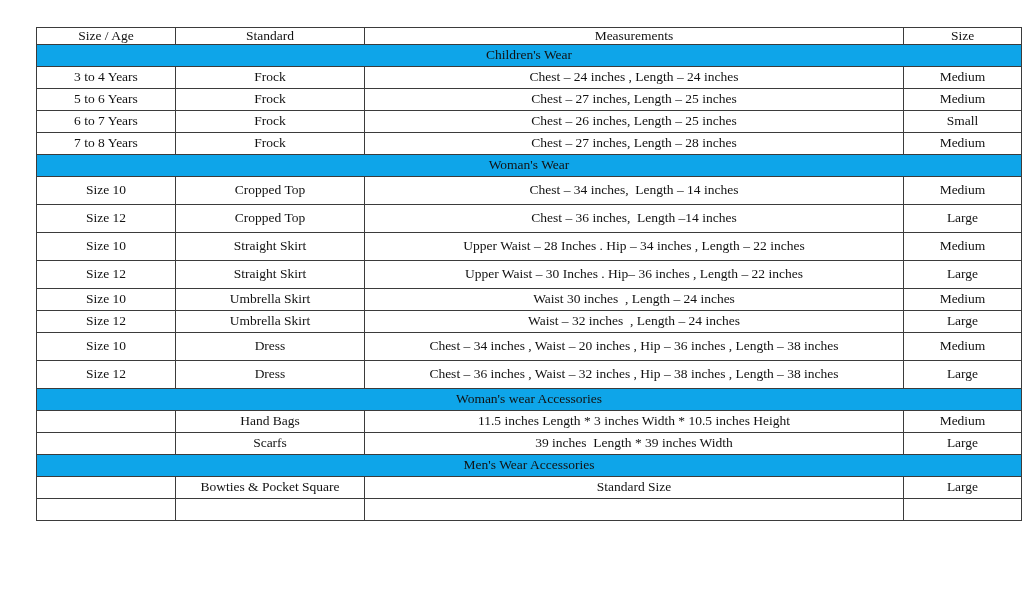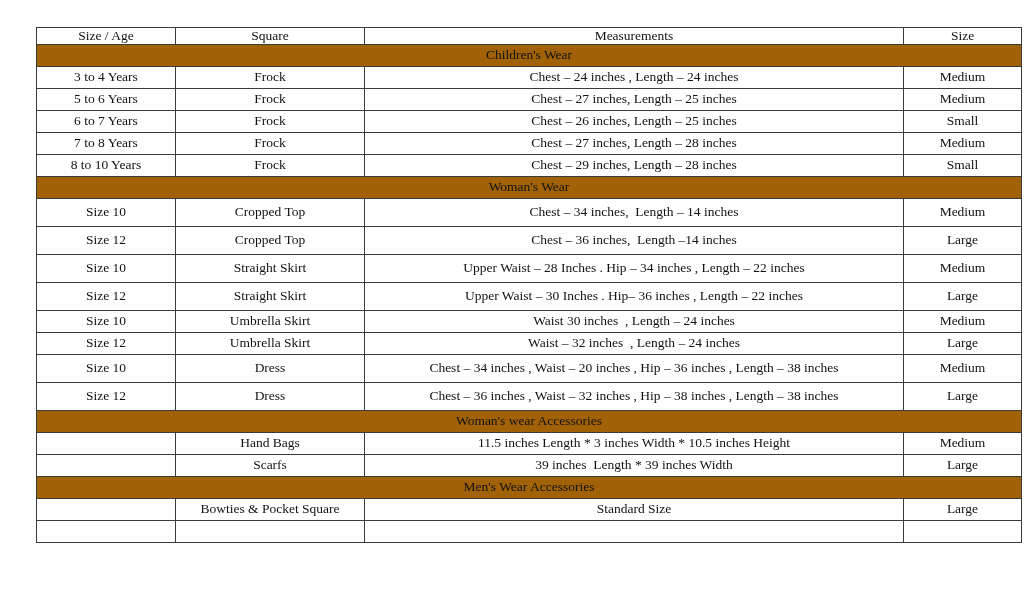--- a/index.html
+++ b/index.html
@@ -46,21 +46,21 @@
     white-space: pre;
     overflow: hidden;
   }
 
   
   col.c-sizeage  { width: 139px; }
   col.c-product  { width: 189px; }
   col.c-measure  { width: 539px; }
   col.c-size     { width: 118px; }
   tr.section-row td {
-    background: #a16207;
+    background: #0ea5e9;
     height: 21px;
     font-size: 14px;
   }
   tr.data-row td { height: 21px; }
   tr.data-row.tall td { height: 27px; }
   tr.blank-row td { height: 21px; }
 </style>
 </head>
 <body>
 
@@ -68,21 +68,21 @@
   <table id="size-chart-table">
     <colgroup>
       <col class="c-sizeage">
       <col class="c-product">
       <col class="c-measure">
       <col class="c-size">
     </colgroup>
     <thead>
       <tr class="header-row">
         <th>Size / Age</th>
-        <th>Square</th>
+        <th>Standard</th>
         <th>Measurements</th>
         <th>Size</th>
       </tr>
     </thead>
     <tbody id="table-body">
         <tr class="section-row">
           <td colspan="4">Children's Wear</td>
         </tr>
         <tr class="data-row">
           <td>3 to 4 Years</td>
@@ -100,26 +100,20 @@
           <td>6 to 7 Years</td>
           <td>Frock</td>
           <td>Chest – 26 inches, Length – 25 inches</td>
           <td>Small</td>
         </tr>
         <tr class="data-row">
           <td>7 to 8 Years</td>
           <td>Frock</td>
           <td>Chest – 27 inches, Length – 28 inches</td>
           <td>Medium</td>
-        </tr>
-        <tr class="data-row">
-          <td>8 to 10 Years</td>
-          <td>Frock</td>
-          <td>Chest – 29 inches, Length – 28 inches</td>
-          <td>Small</td>
         </tr>
         <tr class="section-row">
           <td colspan="4">Woman's Wear</td>
         </tr>
         <tr class="data-row tall">
           <td>Size 10</td>
           <td>Cropped Top</td>
           <td>Chest – 34 inches,  Length – 14 inches</td>
           <td>Medium</td>
         </tr>

